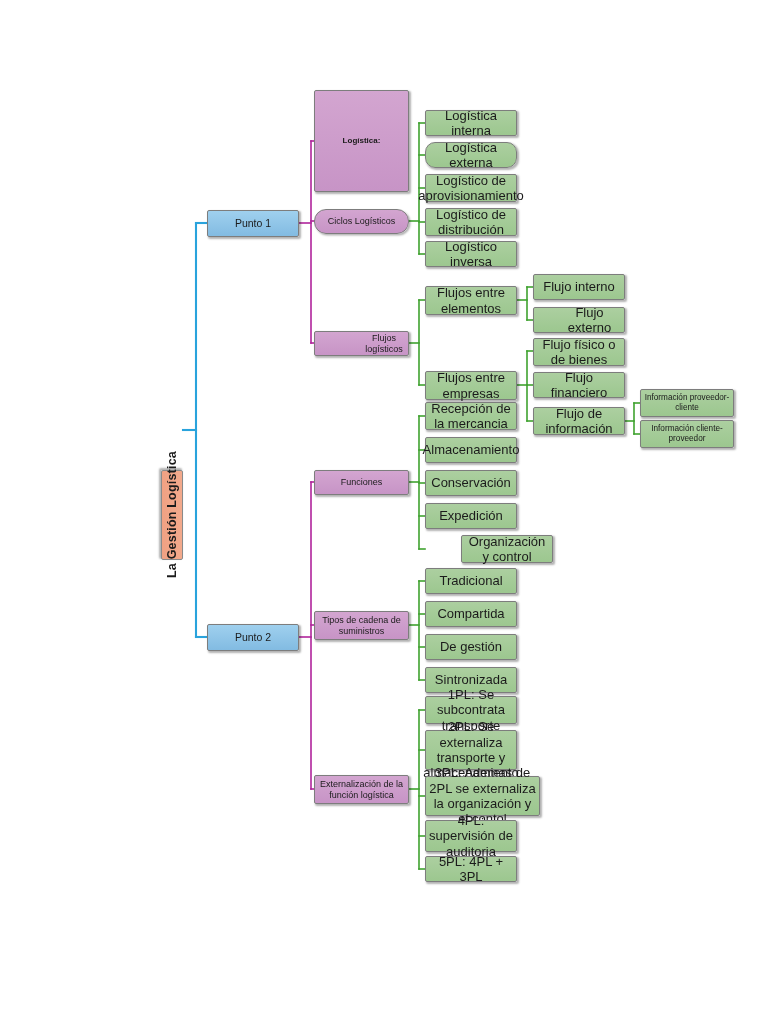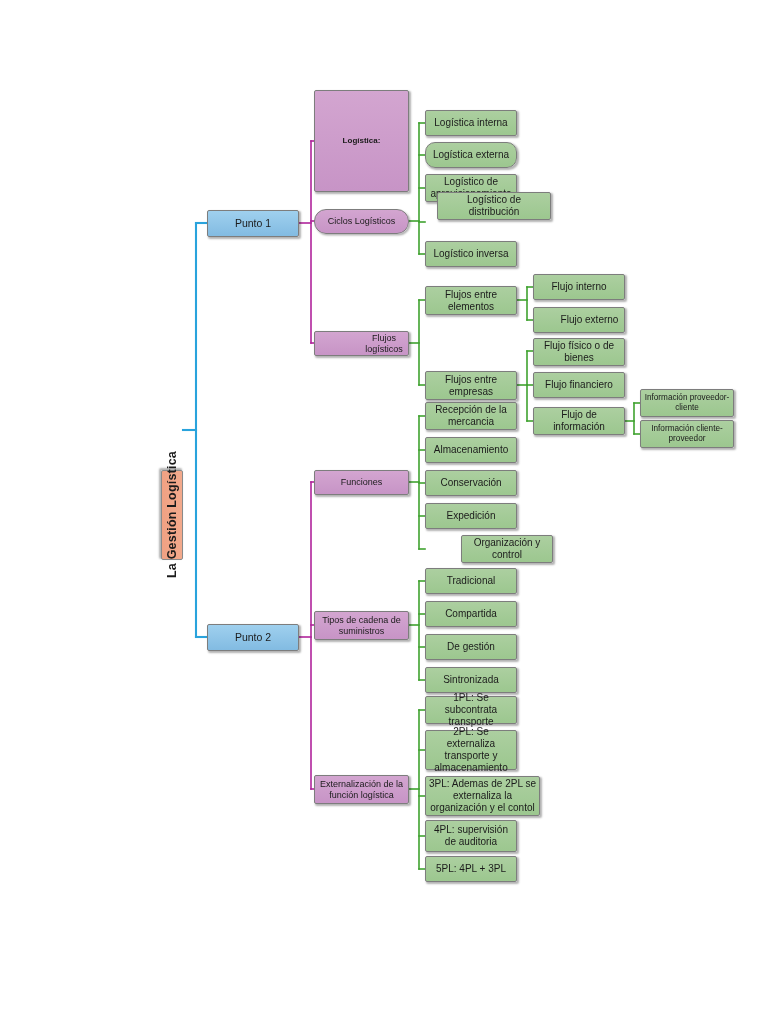--- a/index.html
+++ b/index.html
@@ -35,21 +35,21 @@
     font-size:10.5px;
   }
   .purple{
     background:linear-gradient(to bottom,#d3a5d0,#c794c6);
     font-size:9px;
   }
   .purple.def{font-size:8px;line-height:1.22;padding:3px 4px;}
   .purple.def b{display:block;}
   .green{
     background:linear-gradient(to bottom,#accfa0,#9cc78f);
-    font-size:10px;
+    font-size:13px;
   }
   .green.sm{font-size:8.2px;}
 </style>
 </head>
 <body>
 
 <div id="canvas">
 
   <svg class="links" viewBox="0 0 768 1024">
     <g fill="none" stroke-linecap="square">
@@ -184,21 +184,21 @@
 
   <div class="node green" style="left:425px;top:110px;width:92px;height:26px;">
     <span>Logística interna</span>
   </div>
   <div class="node green" style="left:425px;top:142px;width:92px;height:26px;border-radius:10px;">
     <span>Logística externa</span>
   </div>
   <div class="node green" style="left:425px;top:174px;width:92px;height:28px;">
     <span>Logístico de aprovisionamiento</span>
   </div>
-  <div class="node green" style="left:425px;top:192px;width:114px;height:28px;margin-left:12px;">
+  <div class="node green" style="left:425px;top:208px;width:92px;height:28px;">
     <span>Logístico de distribución</span>
   </div>
   <div class="node green" style="left:425px;top:241px;width:92px;height:26px;">
     <span>Logístico inversa</span>
   </div>
 
   <div class="node green" style="left:425px;top:286px;width:92px;height:29px;">
     <span>Flujos entre elementos</span>
   </div>
   <div class="node green" style="left:425px;top:371px;width:92px;height:29px;">

